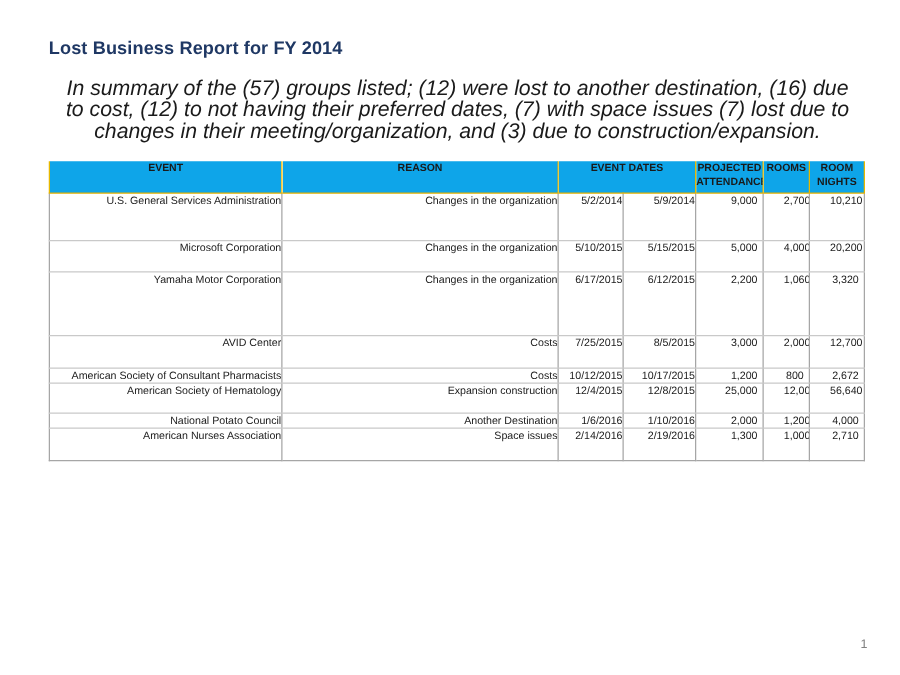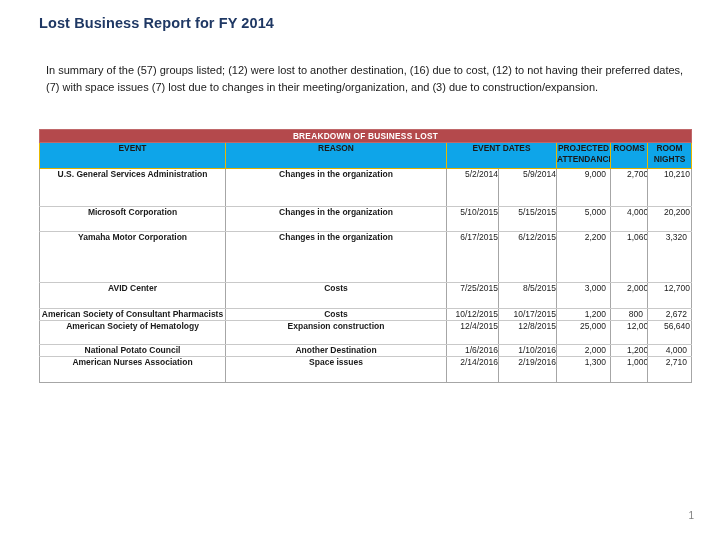--- a/index.html
+++ b/index.html
@@ -19,38 +19,39 @@
   .slide {
     position: absolute;
     inset: 0;
     background: #ffffff;
   }
 
   
   .title {
     position: absolute;
     left: 39px;
-    top: 15px;
+    top: 31px;
     font-size: 14.5px;
     font-weight: bold;
     color: #1f3864;
     letter-spacing: 0.1px;
     white-space: nowrap;
   }
 
   
   .summary {
     position: absolute;
     left: 46px;
     top: 62px;
     width: 640px;
-    font-size: 11px;
+    font-size: 17px;
     line-height: 17.2px;
     color: #1a1a1a;
-    text-align: left;
+    text-align: center;
+    font-style: italic;
   }
 
   
   .table-wrap {
     position: absolute;
     left: 39px;
     top: 129px;
     width: 652px;
   }
   table.report {
@@ -101,21 +102,21 @@
     border-right: 1px solid #a6a6a6;
     border-bottom: 1px solid #c9c9c9;
     padding: 2px 3px 0 3px;
     color: #1a1a1a;
     font-size: 8.5px;
     line-height: 10px;
     white-space: nowrap;
   }
   .dc.num   { text-align: right; padding-right: 4px; padding-left: 16px; }
   .dc.date  { text-align: right; }
-  .dc.left  { text-align: center; font-weight: bold; }
+  .dc.left  { text-align: right; }
 
   
   .nudge { padding-top: 14px; }
 
   
   tr.last .dc { border-bottom: 1px solid #a6a6a6; }
 
   
   .pagenum {
     position: absolute;
@@ -140,23 +141,20 @@
         <col style="width:186px">
         <col style="width:221px">
         <col style="width:52px">
         <col style="width:58px">
         <col style="width:54px">
         <col style="width:37px">
         <col style="width:44px">
       </colgroup>
 
       <thead>
-        <tr>
-          <th class="banner" colspan="7">BREAKDOWN OF BUSINESS LOST</th>
-        </tr>
         <tr>
           <th class="colhead">EVENT</th>
           <th class="colhead">REASON</th>
           <th class="colhead" colspan="2">EVENT DATES</th>
           <th class="colhead">
             <span>PROJECTED</span><br>
             <span>ATTENDANCE</span>
           </th>
           <th class="colhead">ROOMS</th>
           <th class="colhead">

